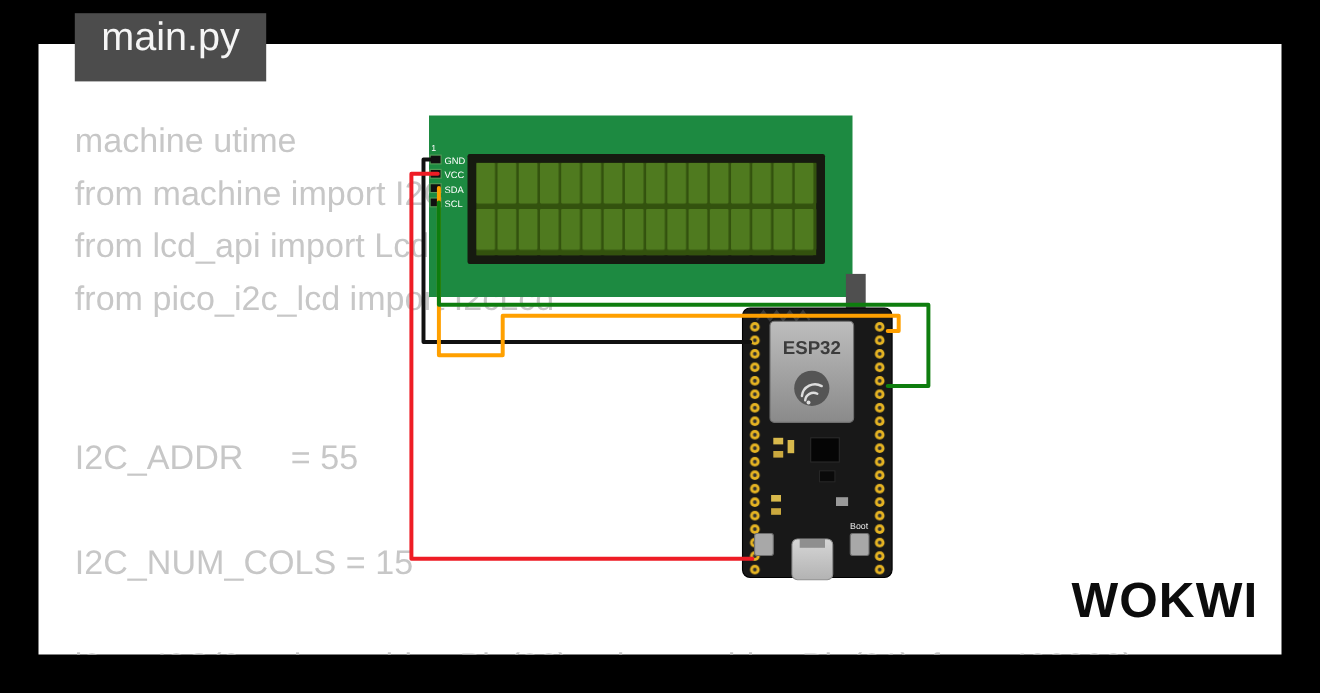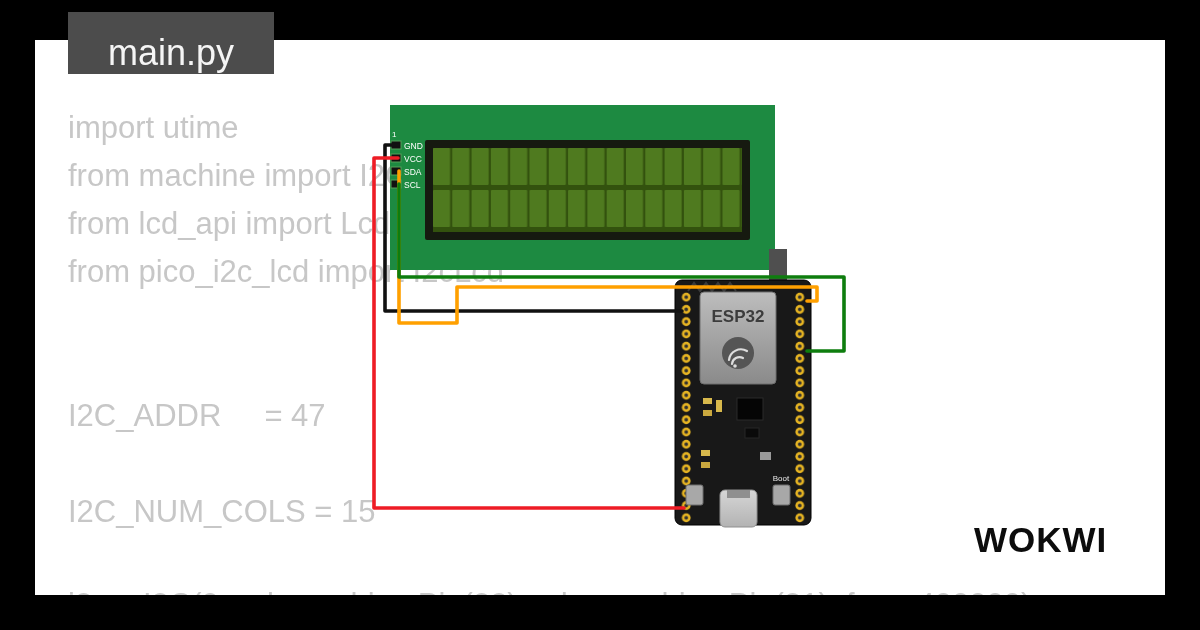--- a/index.html
+++ b/index.html
@@ -2,37 +2,37 @@
 <html><head>
 <meta charset="utf-8">
 <style>
   html,body{margin:0;padding:0;background:#000;}
   body{width:1200px;height:630px;overflow:hidden;font-family:"Liberation Sans",sans-serif;}
   .stage{position:relative;width:1200px;height:630px;background:#000;}
   .card{position:absolute;left:35px;top:40px;width:1130px;height:555px;background:#ffffff;overflow:hidden;}
   .code-line{position:absolute;left:33px;white-space:pre;font-size:31px;line-height:40px;color:#c7c7c7;}
   .l0{top:68px}.l1{top:116px}.l2{top:164px}.l3{top:212px}
   .l4{top:356px}.l5{top:404px}.l6{top:452px}.l7{top:545px}
-  .tab{position:absolute;left:68px;top:12px;height:62px;background:#4c4c4c;display:flex;align-items:flex-end;padding:0 40px;z-index:6;}
+  .tab{position:absolute;left:68px;top:12px;height:62px;background:#4c4c4c;display:flex;align-items:flex-start;padding:0 24px;z-index:6;}
   .tab span{font-size:36px;color:#f5f5f5;}
   .diagram{position:absolute;left:0;top:0;z-index:4;}
-  .logo{position:absolute;left:974px;top:520px;font-size:35px;font-weight:700;letter-spacing:1px;color:#0c0c0c;z-index:6;}
+  .logo{position:absolute;left:974px;top:520px;font-size:45px;font-weight:700;letter-spacing:1px;color:#0c0c0c;z-index:6;}
   svg text{font-family:"Liberation Sans",sans-serif;}
 </style>
 </head>
 <body>
 
 <div class="stage">
 
   <div class="card">
-    <div class="code-line l0">import utime</div>
+    <div class="code-line l0">machine utime</div>
     <div class="code-line l1">from machine import I2C, Pin</div>
     <div class="code-line l2">from lcd_api import LcdApi</div>
     <div class="code-line l3">from pico_i2c_lcd import I2cLcd</div>
-    <div class="code-line l4">I2C_ADDR     = 47</div>
+    <div class="code-line l4">I2C_ADDR     = 55</div>
     <div class="code-line l6">I2C_NUM_COLS = 15</div>
     <div class="code-line l7">i2c = I2C(0, scl=machine.Pin(22), sda=machine.Pin(21), freq=400000)</div>
   </div>
 
   <div class="tab">
     <span>main.py</span>
   </div>
 
   <svg class="diagram" width="1200" height="630" viewBox="0 0 1200 630">
     <defs>

